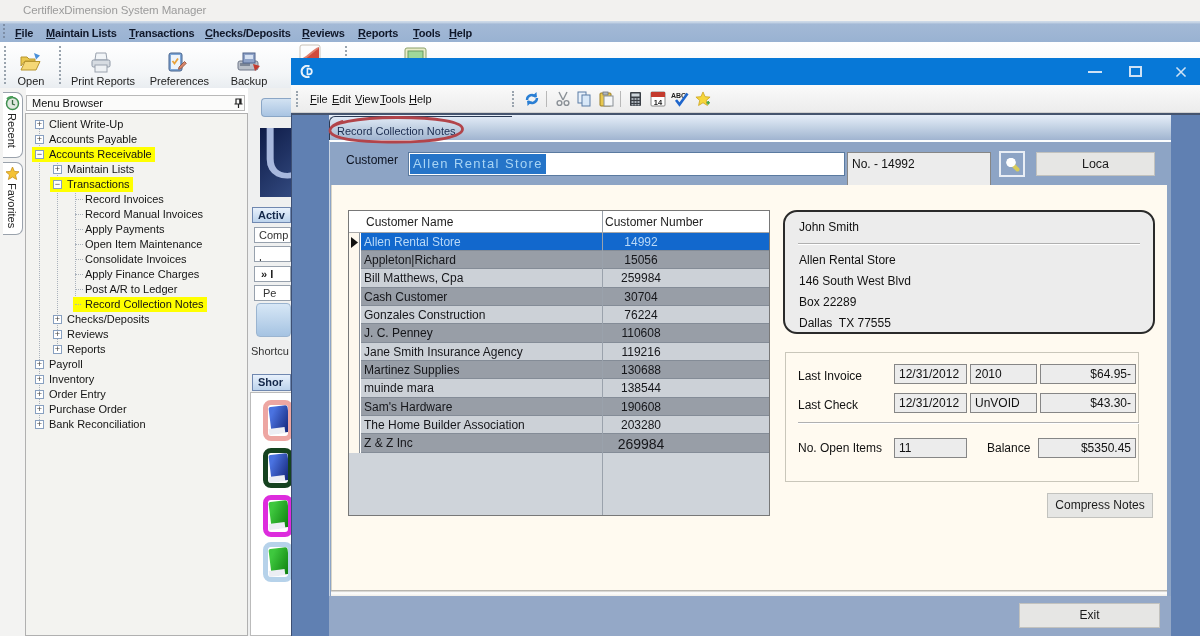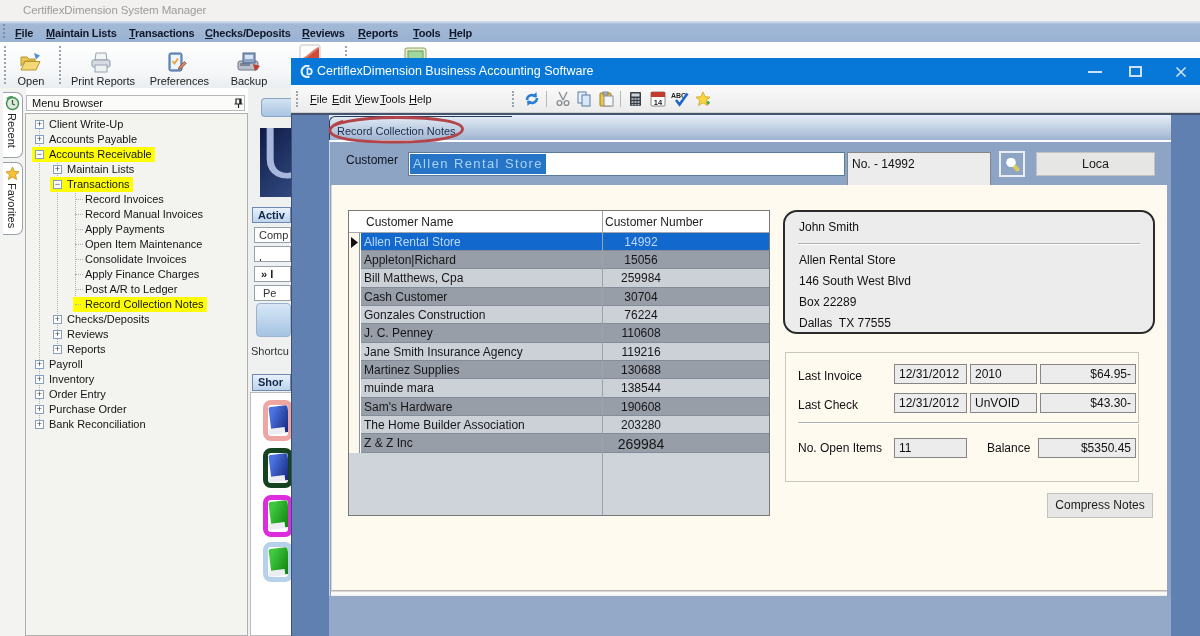--- a/index.html
+++ b/index.html
@@ -194,21 +194,20 @@
   <div class="abs" style="left:1px;top:23px;width:16px;height:6px;background:#eceef4;transform:rotate(-7deg);"></div>
 </div>
 
 <div class="abs" id="cw" style="left:291px;top:58px;width:909px;height:578px;">
 
   <div class="abs" style="left:0;top:0;width:909px;height:27px;background:#0778d7;">
     <svg class="abs" style="left:7px;top:7px;" width="18" height="13" viewBox="0 0 18 13">
       <path d="M11.5 1.4 A5.6 5.6 0 1 0 11.5 11.6" fill="none" stroke="#e8f2fb" stroke-width="2"></path>
       <path d="M8.6 2.8 L11 2.8 A3.7 3.7 0 0 1 11 10.2 L8.6 10.2 Z M10.2 4.6 L10.2 8.4 L11 8.4 A1.9 1.9 0 0 0 11 4.6 Z" fill="#e8f2fb" fill-rule="evenodd"></path>
     </svg>
-    <span class="abs" style="left:26px;top:6px;font-size:12.5px;color:#fff;">CertiflexDimension Business Accounting Software</span>
     <span class="abs" style="left:797px;top:13px;width:14px;height:2px;background:#cfe2f5;"></span>
     <span class="abs" style="left:838px;top:8px;width:13px;height:11px;border:2px solid #cfe2f5;"></span>
     <svg class="abs" style="left:884px;top:9px;" width="12" height="10" viewBox="0 0 12 11">
       <path d="M1 0.5 L11 10.5 M11 0.5 L1 10.5" stroke="#cfe2f5" stroke-width="1.6"></path>
     </svg>
   </div>
 
   <div class="abs" style="left:0;top:27px;width:909px;height:28px;background:linear-gradient(180deg,#fafafa,#ececec);border-bottom:1px solid #d0d0d0;font-size:11px;color:#111;">
     <span class="abs" style="left:5px;top:6px;width:3px;height:16px;border-left:2px dotted #9aa4ae;"></span>
     <span class="abs" style="left:19px;top:8px;"><u>F</u>ile</span>
@@ -379,14 +378,15 @@
       <div class="abs" style="left:12px;top:69px;width:341px;height:2px;background:#fff;border-top:1px solid #b0b0b0;"></div>
       <span class="abs" style="left:12px;top:88px;">No. Open Items</span>
       <div class="abs fld" style="left:108px;top:85px;width:73px;height:20px;">11</div>
       <span class="abs" style="left:201px;top:88px;">Balance</span>
       <div class="abs fld" style="left:252px;top:85px;width:98px;height:20px;text-align:right;">$5350.45</div>
     </div>
 
     <div class="abs btn3d" style="left:756px;top:380px;width:106px;height:25px;font-size:12px;line-height:23px;">Compress Notes</div>
 
     <div class="abs" style="left:38px;top:483px;width:842px;height:40px;background:#94a8c7;"></div>
+    <div class="abs btn3d" style="left:728px;top:490px;width:141px;height:25px;font-size:12px;line-height:23px;">Exit</div>
   </div>
 </div>
 
 </body></html>

